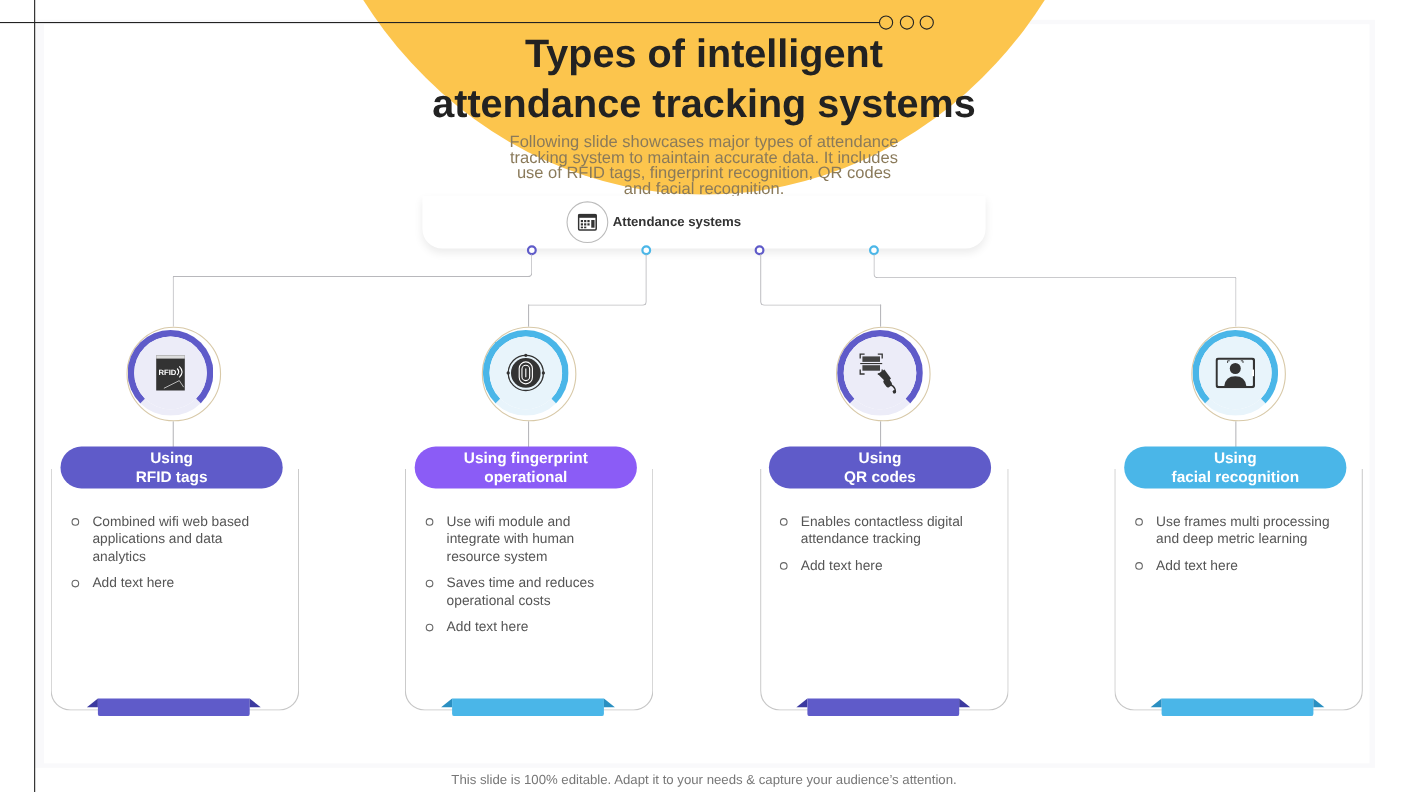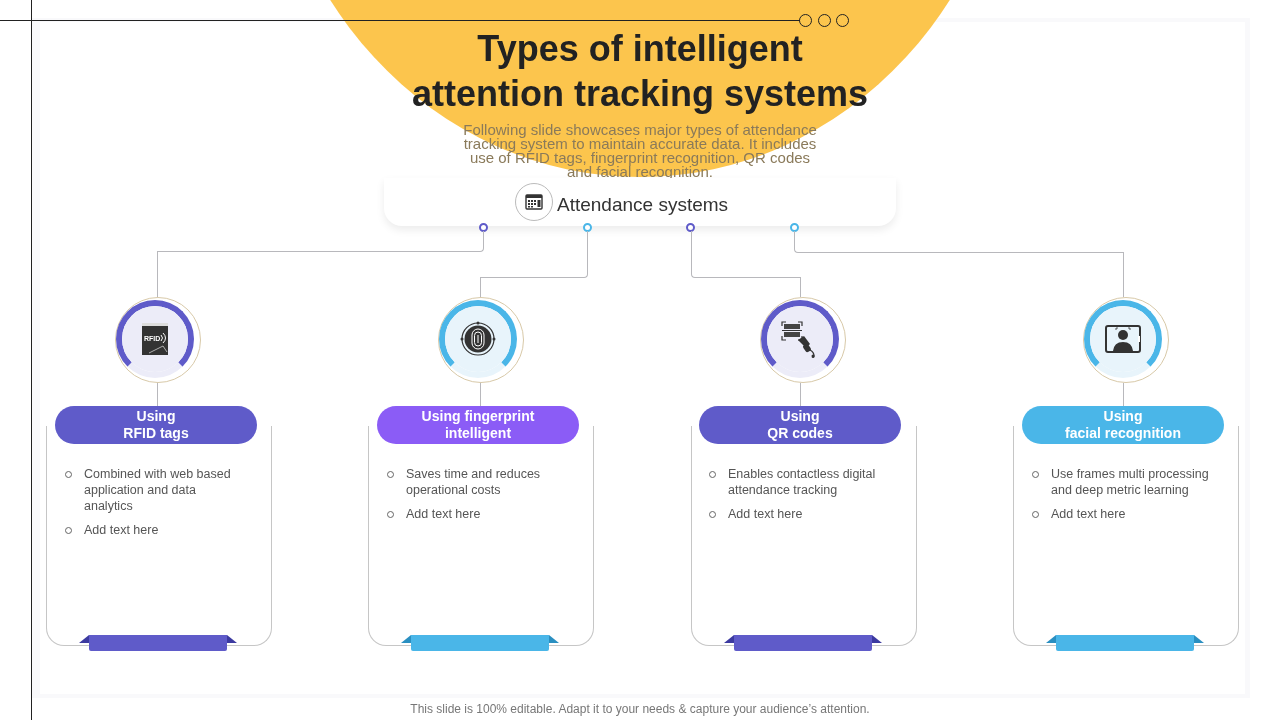--- a/index.html
+++ b/index.html
@@ -13,21 +13,21 @@
   .deco-hline { position: absolute; left: 0; top: 20px; width: 800px; height: 1px; background: #222; }
   .deco-circle { position: absolute; top: 14px; width: 13px; height: 13px; border: 1.3px solid #222; border-radius: 50%; background: transparent; }
   .yellow-wrap { position: absolute; left: 264px; top: 0; width: 752px; height: 177px; overflow: hidden; }
   .yellow-shape { position: absolute; left: 0; top: -640px; width: 752px; height: 817px; background: #fcc54d; border-radius: 50%; }
 
   .title { position: absolute; left: 340px; top: 26px; width: 600px; text-align: center; font-weight: bold; font-size: 36px; line-height: 45px; color: #222; }
   .subtitle { position: absolute; left: 460px; top: 123px; width: 360px; text-align: center; font-size: 15px; line-height: 14px; color: #8a7a5a; }
 
   .center-box { position: absolute; left: 384px; top: 178px; width: 512px; height: 48px; background: #fff; border-radius: 0 0 18px 18px; box-shadow: 0 4px 8px rgba(0,0,0,0.08); }
   .center-icon { position: absolute; left: 515px; top: 183px; width: 38px; height: 38px; border: 1px solid #bbb; border-radius: 50%; background: #fff; display: flex; align-items: center; justify-content: center; }
-  .center-label { position: absolute; left: 557px; top: 194px; font-weight: normal; font-size: 19px; color: #333; }
+  .center-label { position: absolute; left: 557px; top: 194px; font-weight: bold; font-size: 12px; color: #333; }
 
   .node { position: absolute; top: 223px; width: 9px; height: 9px; border: 2px solid; border-radius: 50%; background: #fff; }
 
   .conn { position: absolute; border-color: #b8b8bc; border-style: solid; border-width: 0; }
 
   .icon-outer { position: absolute; width: 86px; height: 86px; border-radius: 50%; border: 1px solid #d8c9a8; background: #fff; }
   .icon-arc { position: absolute; width: 78px; height: 78px; border-radius: 50%; border: 6px solid; }
   .icon-inner { position: absolute; width: 66px; height: 66px; border-radius: 50%; display: flex; align-items: center; justify-content: center; }
 
   .card { position: absolute; top: 426px; width: 226px; height: 220px; border: 1px solid #c6c6c6; border-top: none; border-radius: 0 0 18px 18px; background: #fff; }
@@ -54,21 +54,21 @@
 </div>
 
 <div class="deco-vline"></div>
 <div class="deco-hline"></div>
 <div class="deco-circle" style="left:799px"></div>
 <div class="deco-circle" style="left:818px"></div>
 <div class="deco-circle" style="left:836px"></div>
 
 <div class="title">
   <div>Types of intelligent</div>
-  <div>attention tracking systems</div>
+  <div>attendance tracking systems</div>
 </div>
 <div class="subtitle">Following slide showcases major types of attendance tracking system to maintain accurate data. It includes use of RFID tags, fingerprint recognition, QR codes and facial recognition.</div>
 
 <div class="center-box"></div>
 <div class="center-icon">
   <svg width="18" height="16" viewBox="0 0 18 16">
     <rect x="1" y="1" width="16" height="14" rx="1" fill="none" stroke="#333" stroke-width="1.4"></rect>
     <rect x="1" y="1" width="16" height="3" fill="#333"></rect>
     <g fill="#333">
       <rect x="3" y="6" width="2" height="2"></rect>
@@ -118,21 +118,21 @@
     <path d="M8 31 L22 24 L26 30" stroke="#ccc" fill="none" stroke-width="0.8"></path>
   </svg>
 </div>
 
 <div class="card" style="left:46px"></div>
 <div class="pill" style="left:55px;background:#5f5bc9">
   <span>Using</span>
   <span>RFID tags</span>
 </div>
 <ul class="bullets" style="left:64px">
-  <li>Combined with web based application and data analytics</li>
+  <li>Combined wifi web based applications and data analytics</li>
   <li>Add text here</li>
 </ul>
 <div class="ribbon-fold-l" style="left:79px;border-right:10px solid #3c3aa0"></div>
 <div class="ribbon" style="left:89px;background:#5f5bc9"></div>
 <div class="ribbon-fold-r" style="left:227px;border-left:10px solid #3c3aa0"></div>
 
 <div class="icon-outer" style="left:438px;top:297px"></div>
 <div class="icon-arc" style="left:439px;top:300px;border-color:#4ab6e8 #4ab6e8 #e8f4fb #4ab6e8"></div>
 <div class="icon-inner" style="left:445px;top:306px;background:#e8f4fb">
   <svg width="36" height="36" viewBox="0 0 36 36">
@@ -145,23 +145,24 @@
       <rect x="12" y="8" width="12" height="20" rx="6"></rect>
       <rect x="14.5" y="11" width="7" height="14" rx="3.5"></rect>
       <path d="M18 14 v8"></path>
     </g>
   </svg>
 </div>
 
 <div class="card" style="left:368px"></div>
 <div class="pill" style="left:377px;background:#8b5cf6">
   <span>Using fingerprint</span>
-  <span>intelligent</span>
+  <span>operational</span>
 </div>
 <ul class="bullets" style="left:386px">
+  <li>Use wifi module and integrate with human resource system</li>
   <li>Saves time and reduces operational costs</li>
   <li>Add text here</li>
 </ul>
 <div class="ribbon-fold-l" style="left:401px;border-right:10px solid #2a8fc1"></div>
 <div class="ribbon" style="left:411px;background:#4ab6e8"></div>
 <div class="ribbon-fold-r" style="left:549px;border-left:10px solid #2a8fc1"></div>
 
 <div class="icon-outer" style="left:760px;top:297px"></div>
 <div class="icon-arc" style="left:761px;top:300px;border-color:#5f5bc9 #5f5bc9 #ececf8 #5f5bc9"></div>
 <div class="icon-inner" style="left:767px;top:306px;background:#ececf8">

